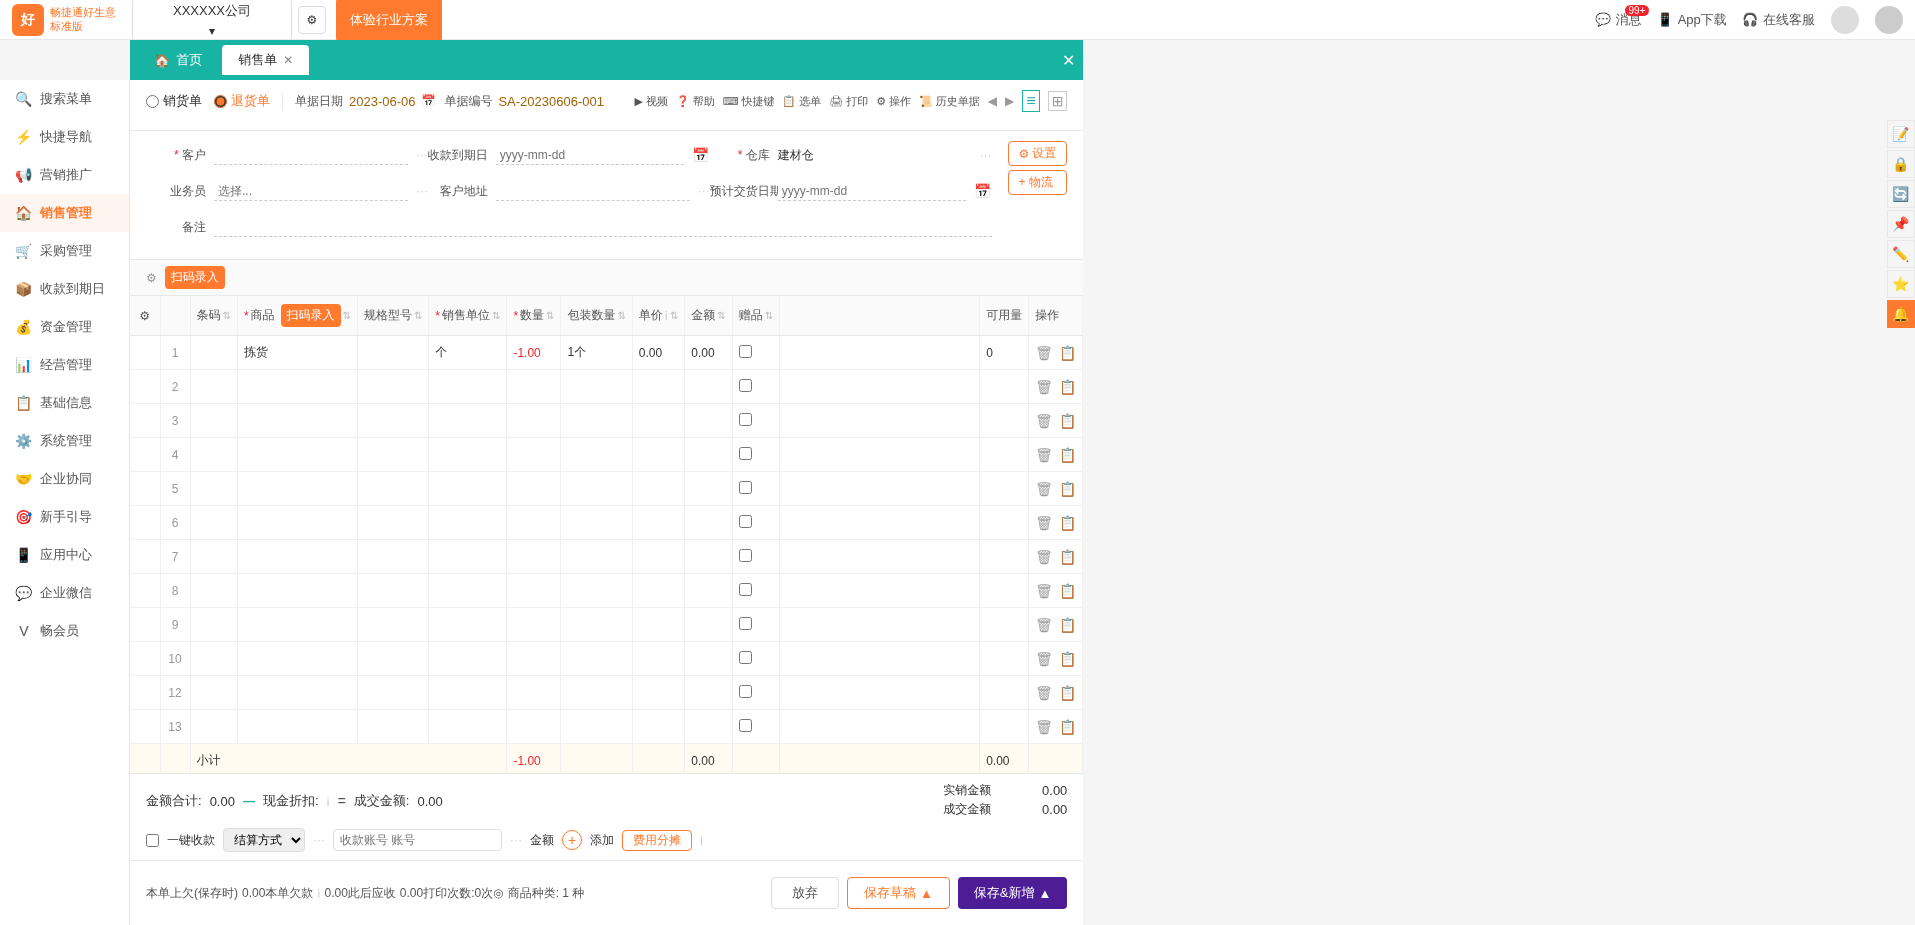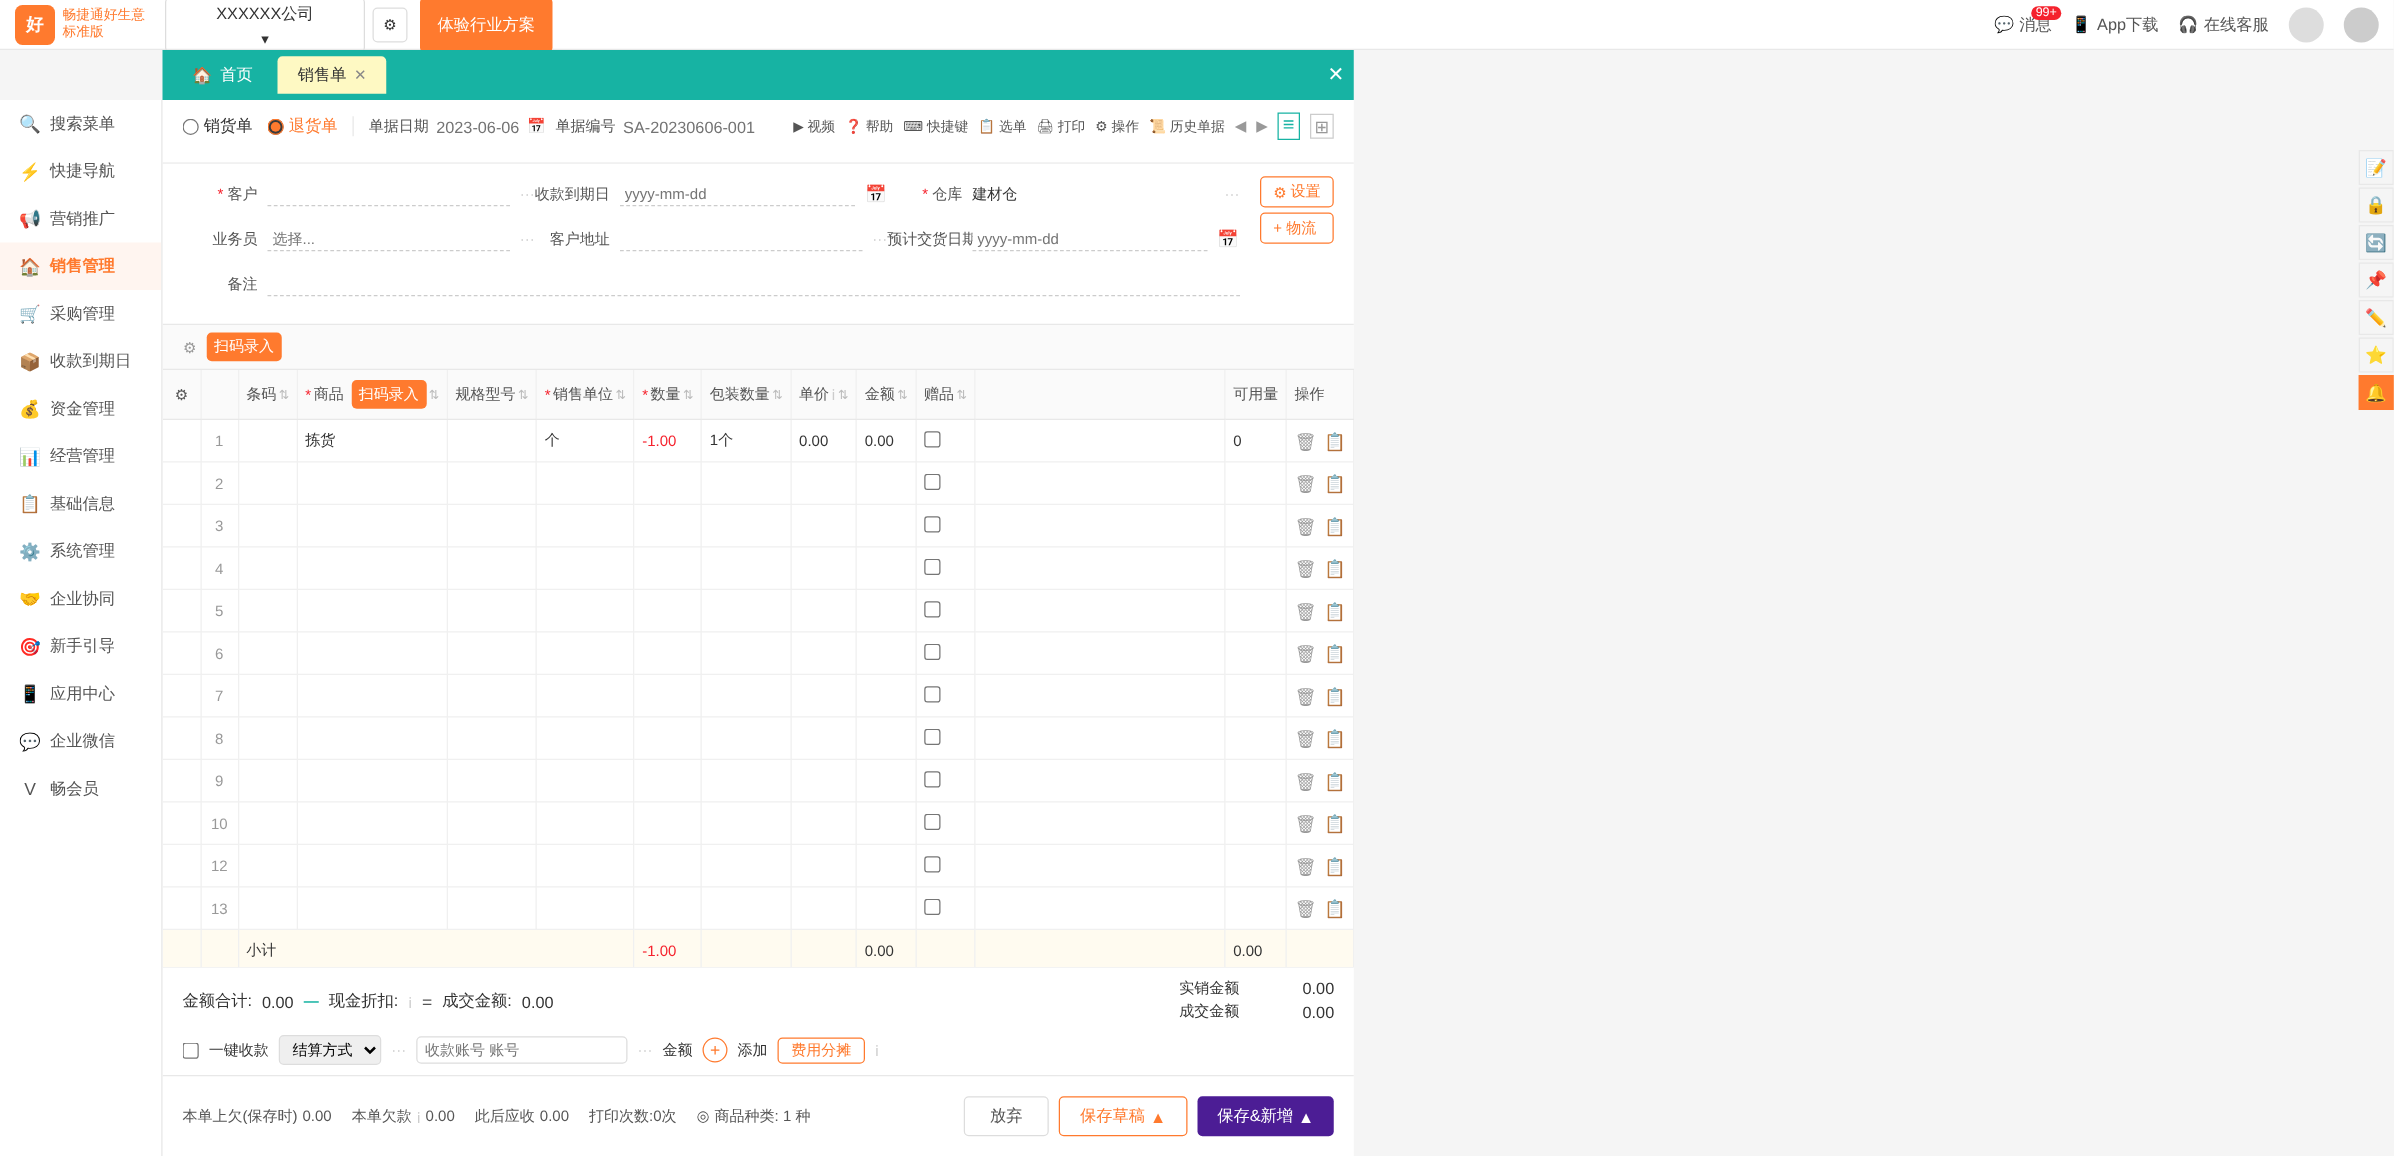--- a/index.html
+++ b/index.html
@@ -24,34 +24,34 @@
     .sidebar-item { display: flex; align-items: center; gap: 8px; padding: 10px 16px; cursor: pointer; font-size: 13px; color: #555; }
     .sidebar-item.active { background: #fff5f0; color: #ff7a2e; font-weight: bold; }
     .sidebar-icon { width: 16px; height: 16px; display: flex; align-items: center; justify-content: center; font-size: 14px; }
 
     
     .main { margin-left: 130px; height: calc(925px - 40px); display: flex; flex-direction: column; }
 
     
     .tab-bar { height: 40px; background: #17b3a3; display: flex; align-items: center; padding: 0 8px; gap: 4px; }
     .tab-item { padding: 6px 16px; border-radius: 4px 4px 0 0; cursor: pointer; font-size: 13px; color: rgba(255,255,255,0.8); display: flex; align-items: center; gap: 6px; }
-    .tab-item.active { background: #fef9c3; color: #333; }
+    .tab-item.active { background: #ffffff; color: #333; }
     .tab-item.home { color: white; }
     .tab-close { font-size: 12px; color: #888; cursor: pointer; }
     .tab-bar-close { margin-left: auto; color: white; cursor: pointer; font-size: 16px; }
 
     
     .form-area { background: #fff; padding: 10px 16px; border-bottom: 1px solid #e8e8e8; }
     .form-row { display: flex; align-items: center; gap: 8px; margin-bottom: 8px; }
     .radio-group { display: flex; gap: 12px; align-items: center; }
     .radio-label { display: flex; align-items: center; gap: 4px; cursor: pointer; font-size: 13px; }
     .radio-label input { accent-color: #ff7a2e; }
     .form-field { display: flex; align-items: center; gap: 6px; }
     .form-label { font-size: 12px; color: #555; white-space: nowrap; }
-    .form-value { font-size: 13px; color: #737373; font-weight: 500; }
+    .form-value { font-size: 13px; color: #a16207; font-weight: 500; }
     .form-actions { display: flex; align-items: center; gap: 8px; margin-left: auto; }
     .action-btn { display: flex; align-items: center; gap: 3px; font-size: 12px; color: #555; cursor: pointer; }
     .action-btn span { font-size: 11px; }
 
     
     .customer-form { padding: 10px 16px; background: #fff; border-bottom: 1px solid #e8e8e8; }
     .cf-row { display: flex; align-items: flex-start; margin-bottom: 8px; }
     .cf-col { flex: 1; display: flex; align-items: center; gap: 8px; min-height: 28px; }
     .cf-label { font-size: 12px; color: #555; white-space: nowrap; width: 60px; text-align: right; }
     .cf-label.required::before { content: '* '; color: #f5222d; }
@@ -88,21 +88,21 @@
     .footer-checkbox { accent-color: #ff7a2e; }
     .footer-select { border: 1px solid #ddd; border-radius: 4px; padding: 3px 6px; font-size: 12px; min-width: 80px; }
     .footer-input { border: 1px solid #ddd; border-radius: 4px; padding: 3px 6px; font-size: 12px; min-width: 80px; }
     .add-btn { background: transparent; border: 1px solid #ff7a2e; color: #ff7a2e; border-radius: 50%; width: 20px; height: 20px; font-size: 14px; cursor: pointer; display: flex; align-items: center; justify-content: center; padding: 0; }
     .expense-tab { background: transparent; border: 1px solid #ff7a2e; color: #ff7a2e; border-radius: 4px; padding: 1px 10px; font-size: 12px; cursor: pointer; }
     .right-summary { margin-left: auto; text-align: right; }
     .summary-row { display: flex; align-items: center; justify-content: flex-end; gap: 16px; font-size: 12px; margin-bottom: 2px; }
     .summary-val { font-size: 13px; font-weight: 500; min-width: 60px; text-align: right; }
 
     
-    .bottom-bar { background: #fff; border-top: 1px solid #e8e8e8; padding: 16px 16px; display: flex; align-items: center; gap: 16px; }
+    .bottom-bar { background: #fff; border-top: 1px solid #e8e8e8; padding: 16px 16px; display: flex; align-items: center; gap: 0; }
     .bottom-info { font-size: 12px; color: #555; display: flex; align-items: center; gap: 4px; }
     .bottom-actions { margin-left: auto; display: flex; gap: 8px; }
     .btn-discard { border: 1px solid #ddd; background: #fff; color: #555; border-radius: 4px; padding: 6px 20px; font-size: 13px; cursor: pointer; }
     .btn-save-draft { border: 1px solid #ff7a2e; background: #fff; color: #ff7a2e; border-radius: 4px; padding: 6px 16px; font-size: 13px; cursor: pointer; display: flex; align-items: center; gap: 4px; }
     .btn-save-new { background: #4c1d95; color: white; border: none; border-radius: 4px; padding: 6px 16px; font-size: 13px; cursor: pointer; display: flex; align-items: center; gap: 4px; }
 
     
     .right-toolbar { position: absolute; right: 0; top: 80px; display: flex; flex-direction: column; gap: 2px; width: 28px; }
     .rt-btn { width: 28px; height: 28px; background: #f5f5f5; border: 1px solid #e8e8e8; display: flex; align-items: center; justify-content: center; cursor: pointer; font-size: 14px; color: #666; }
     .rt-btn.orange { background: #ff7a2e; color: white; border-color: #ff7a2e; }

